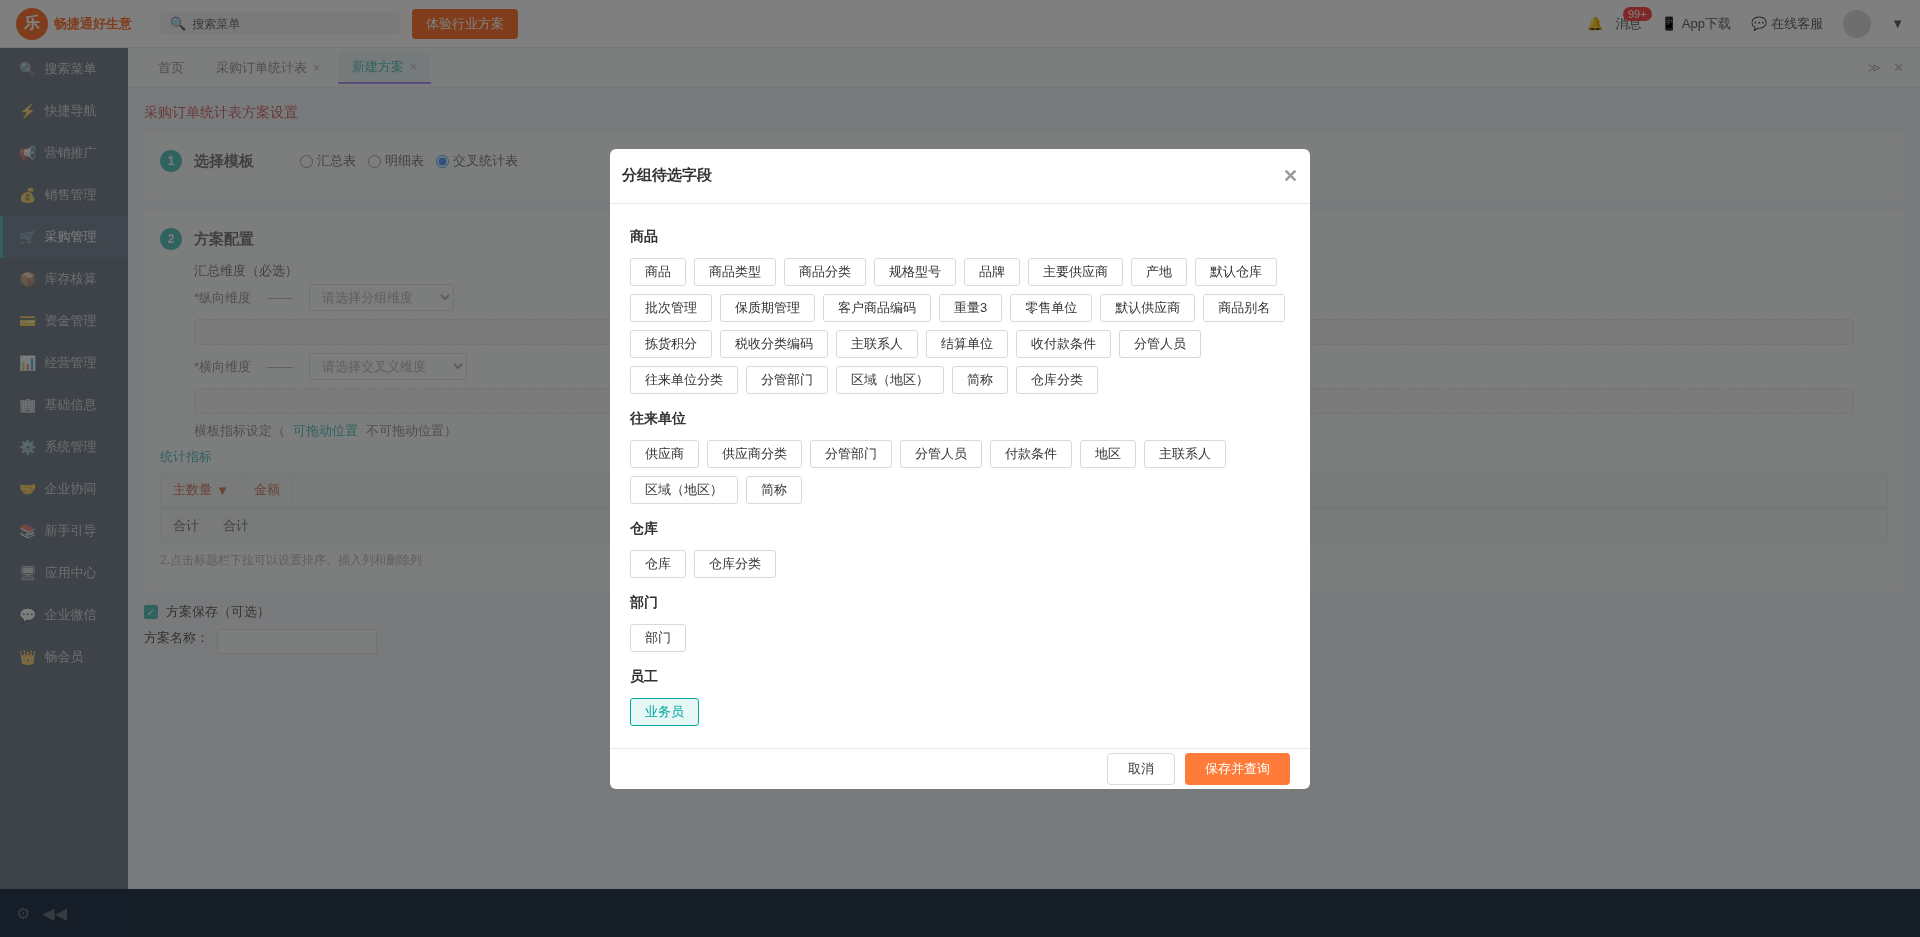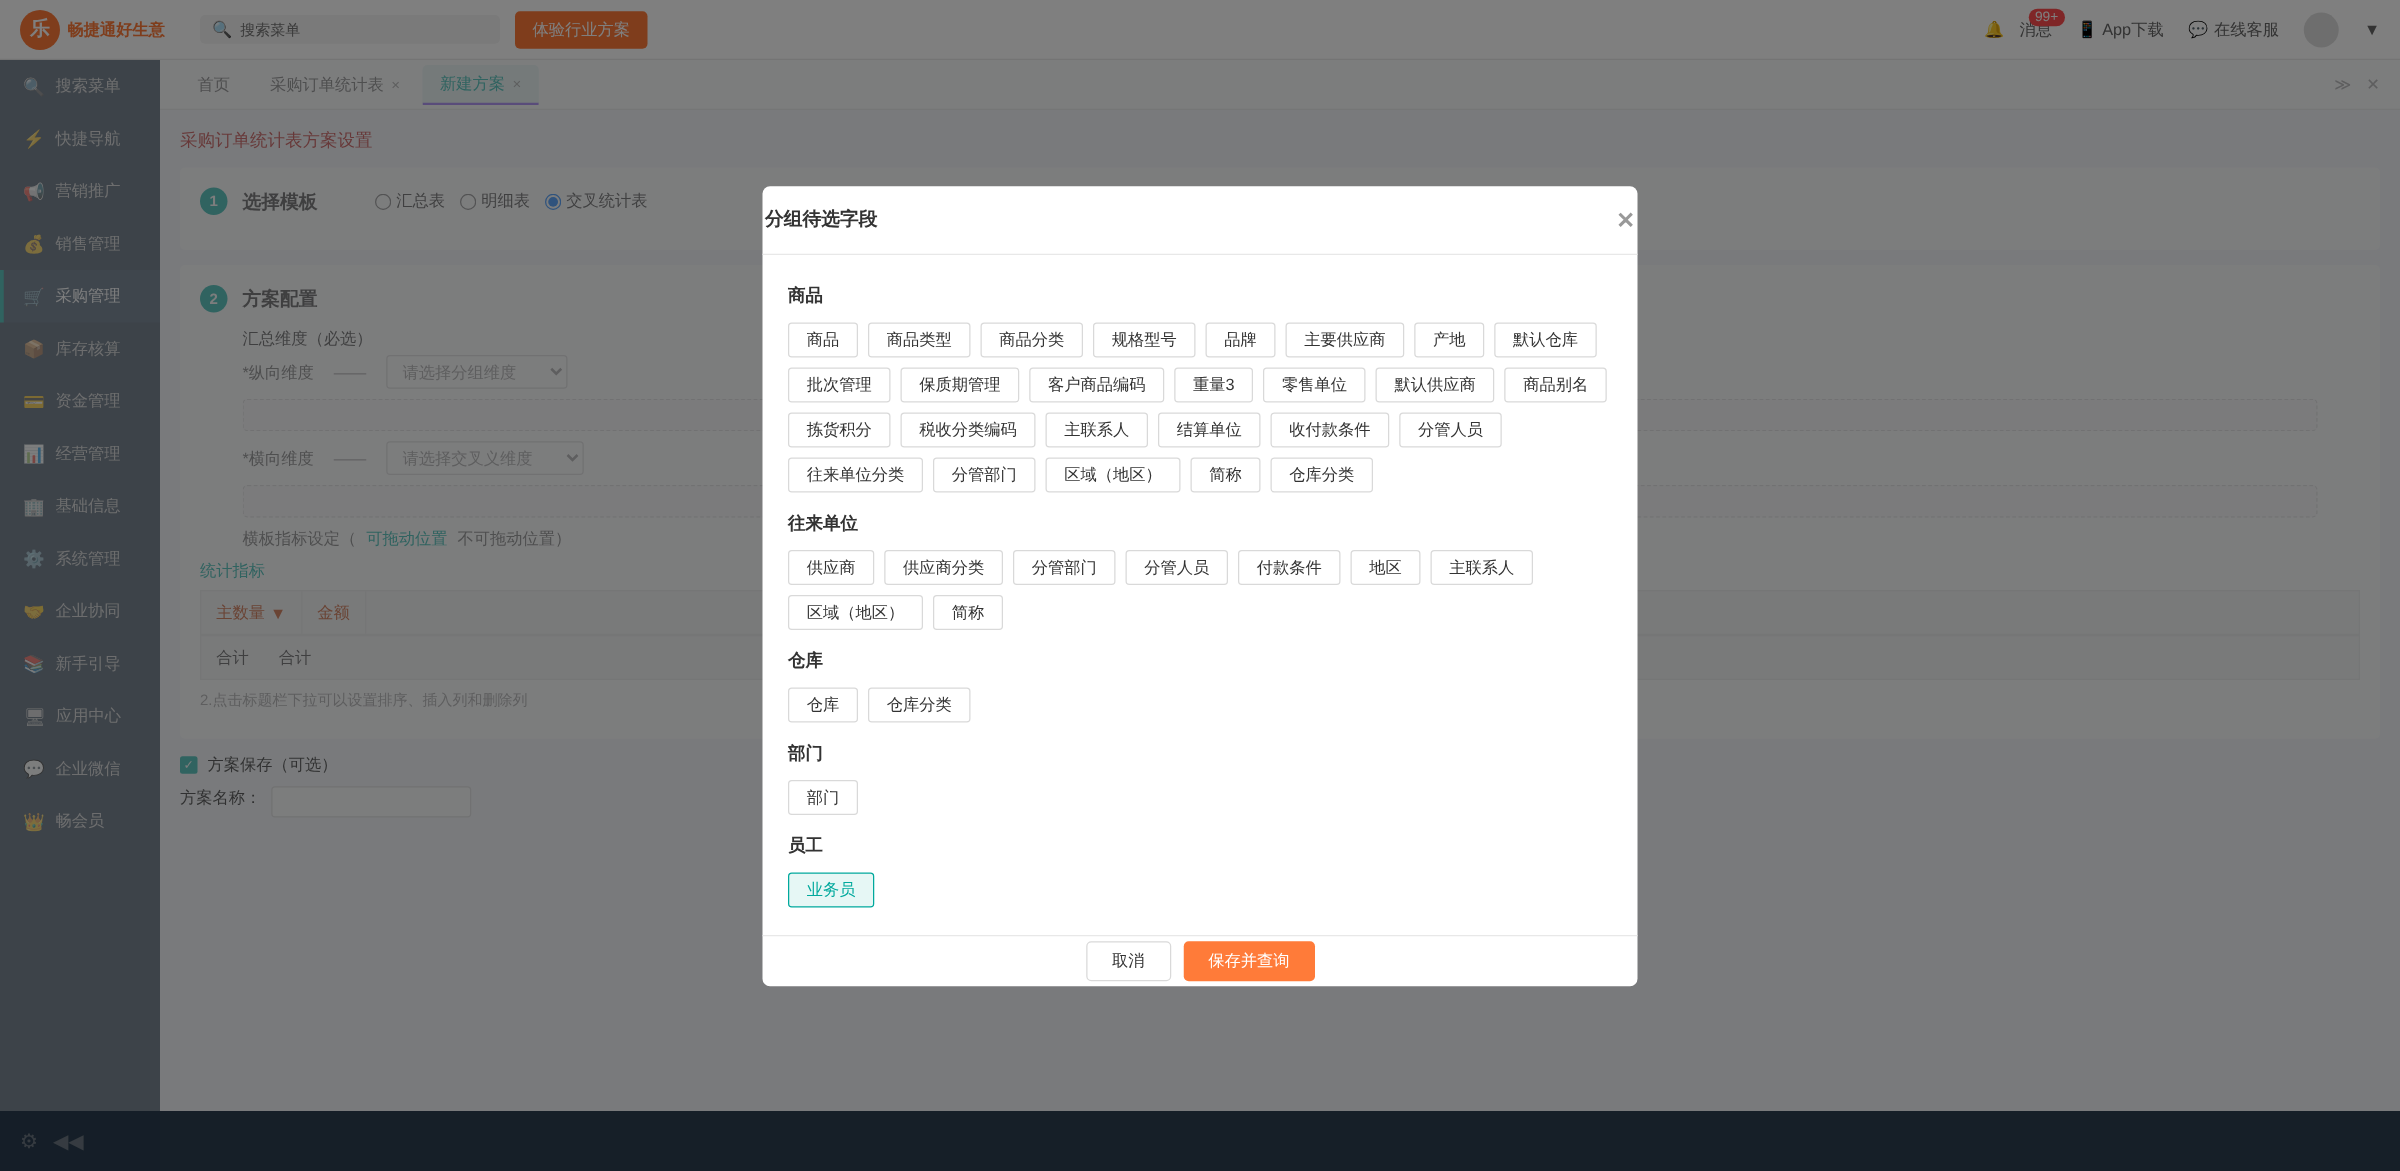--- a/index.html
+++ b/index.html
@@ -194,21 +194,21 @@
       max-height: 640px;
       display: flex;
       flex-direction: column;
       position: relative;
     }
 
     .modal-header {
       display: flex;
       align-items: center;
       justify-content: space-between;
-      padding: 16px 2px;
+      padding: 16px 12px;
       border-bottom: 1px solid #e8e8e8;
       font-size: 15px;
       font-weight: bold;
       color: #333;
     }
 
     .modal-close {
       cursor: pointer;
       color: #999;
       font-size: 18px;
@@ -270,21 +270,21 @@
     }
     .bottom-icon {
       color: #ccc;
       cursor: pointer;
       font-size: 16px;
     }
 
     
     .modal-footer {
       display: flex;
-      justify-content: center;
+      justify-content: flex-end;
       padding: 4px 20px;
       border-top: 1px solid #e8e8e8;
       gap: 10px;
     }
     .btn-cancel {
       padding: 6px 20px;
       border: 1px solid #d9d9d9;
       border-radius: 4px;
       background: white;
       cursor: pointer;

